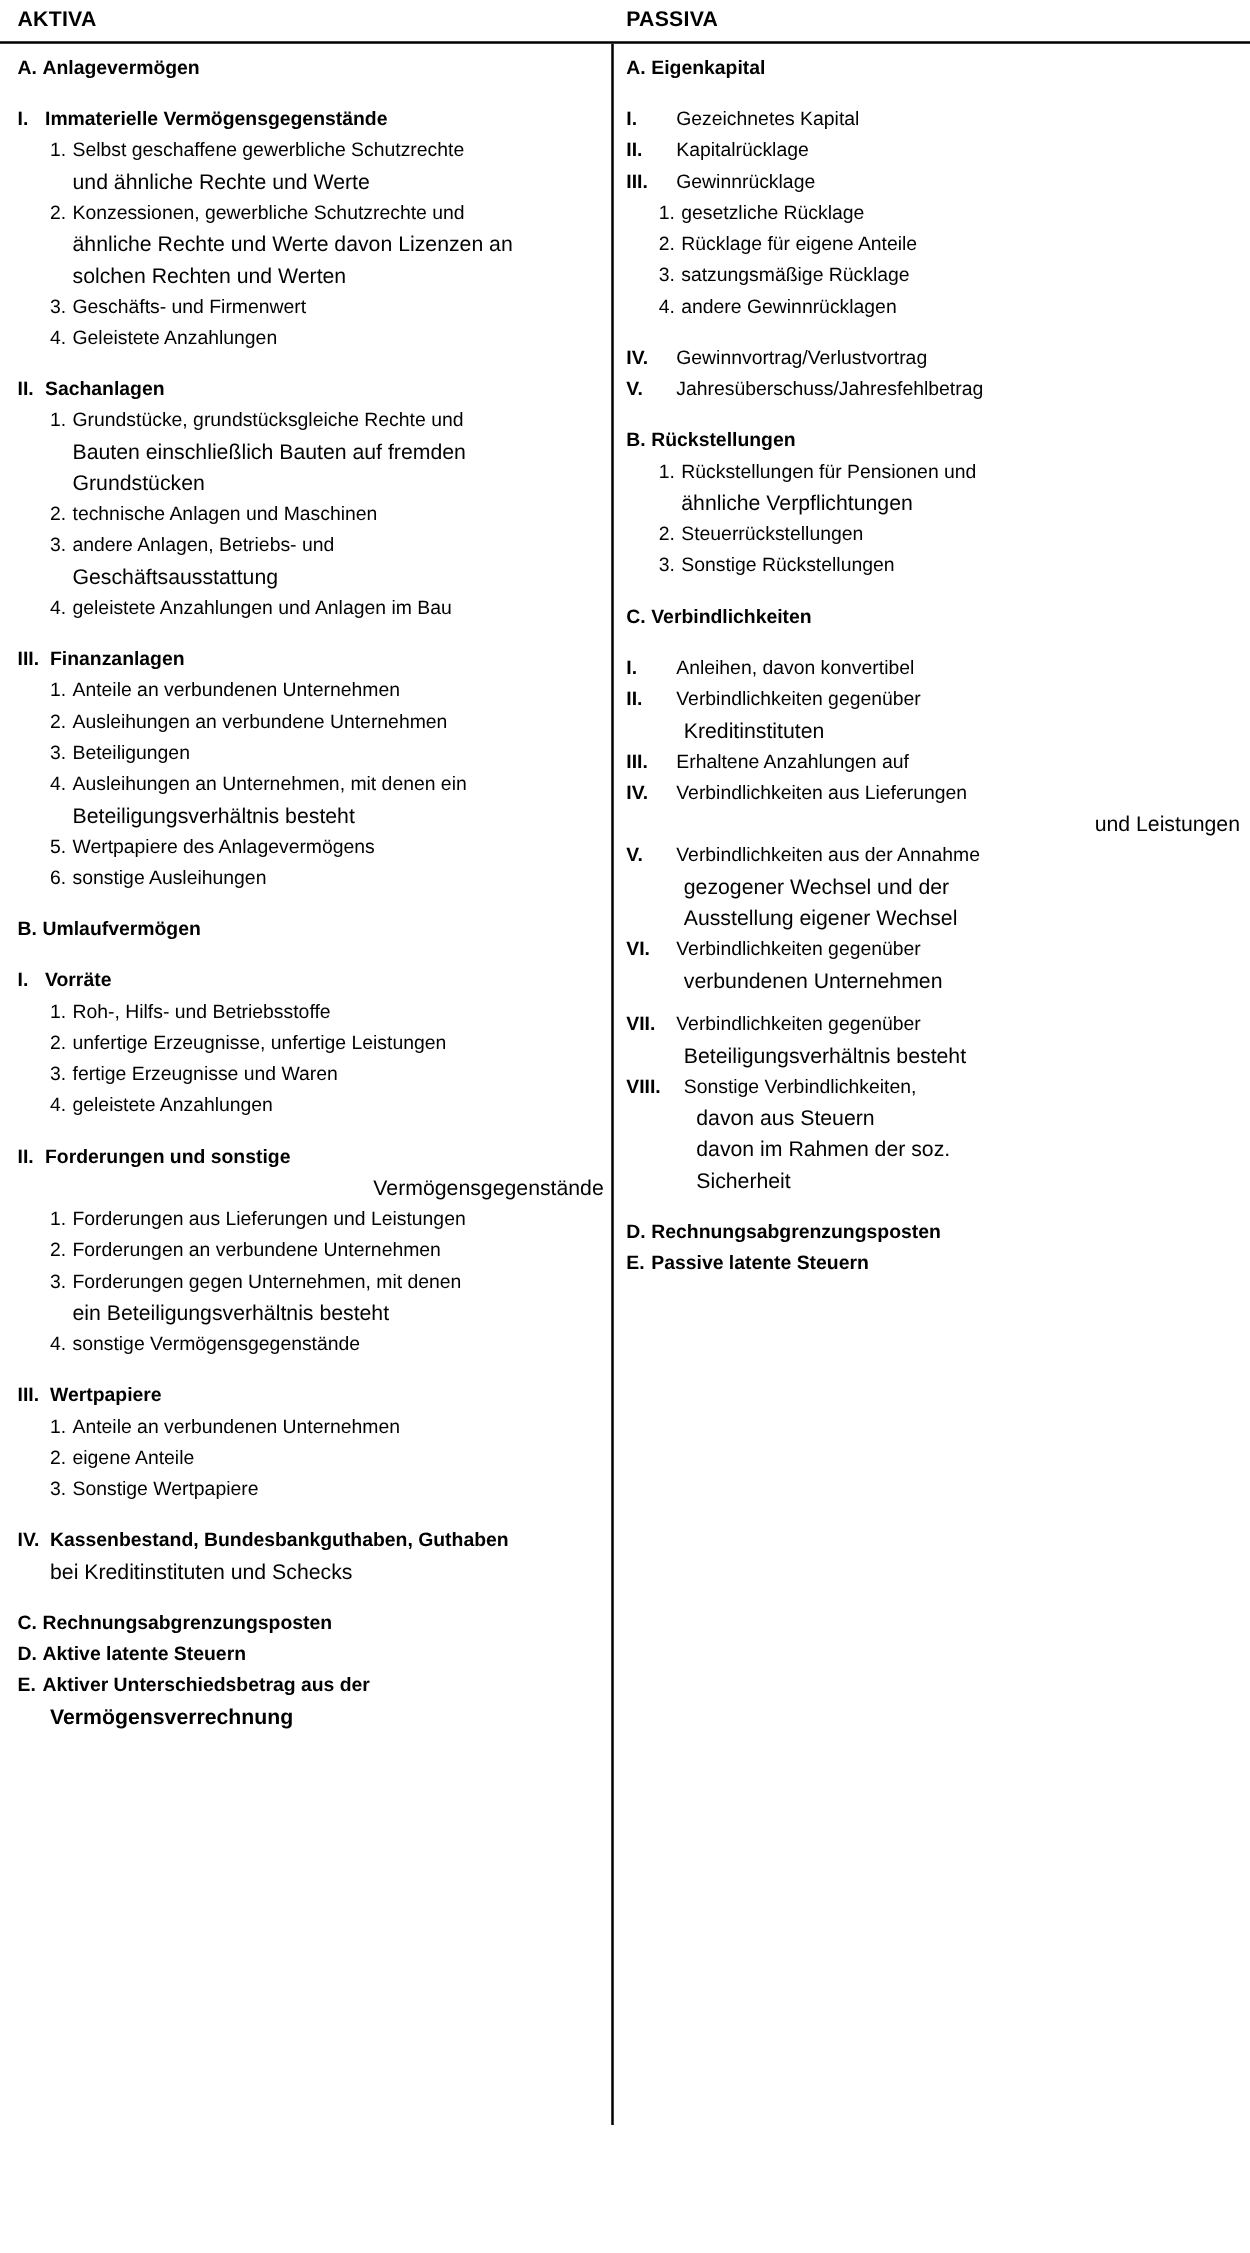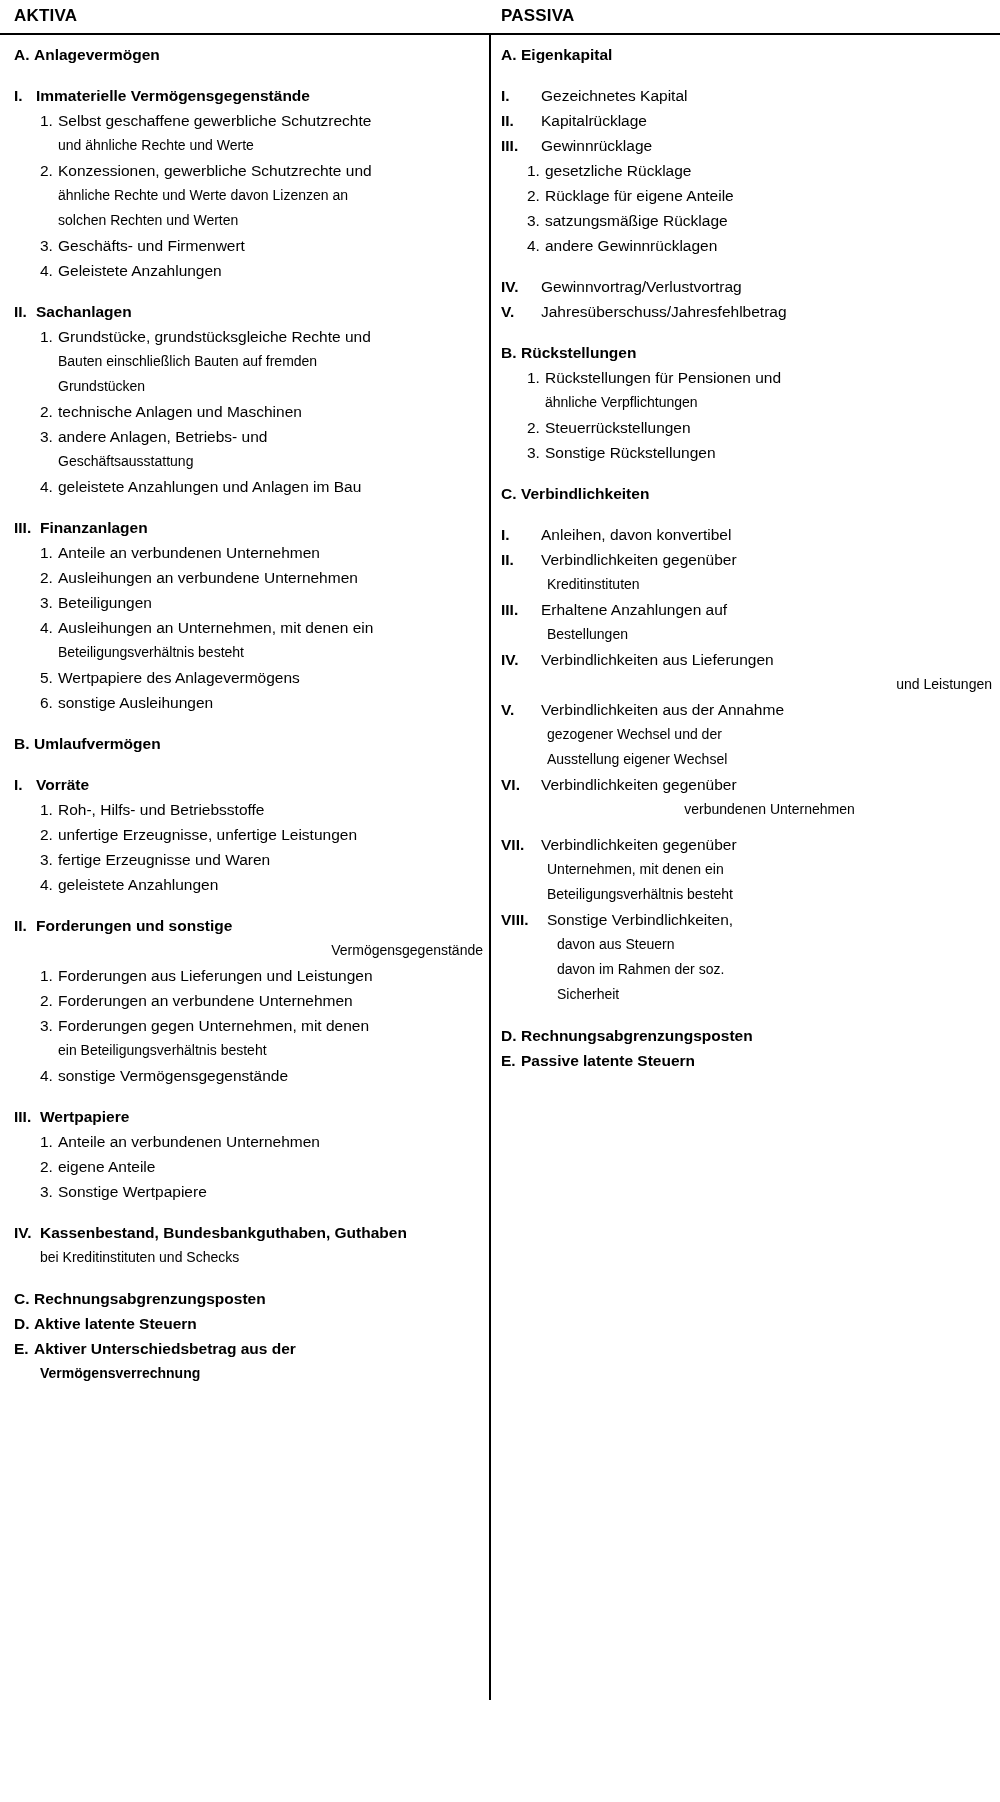--- a/index.html
+++ b/index.html
@@ -123,21 +123,21 @@
     padding-left: 26px;
   }
   .lvl-num .mark {
     flex: 0 0 auto;
     min-width: 18px;
   }
   .lvl-num .txt { flex: 1 1 auto; }
 
   
   .lvl-plain {
-    font-size: 14px;
+    font-size: 17px;
     line-height: 25px;
     padding-left: 44px;
   }
 
   .gap-sm { height: 10px; }
   .gap-md { height: 16px; }
 </style>
 </head>
 <body>
 
@@ -395,43 +395,41 @@
       </div>
       <div class="lvl-roman">
         <span class="mark">II.</span>
         <span class="txt">Verbindlichkeiten gegenüber</span>
       </div>
       <div class="lvl-plain" style="padding-left: 46px;">Kreditinstituten</div>
       <div class="lvl-roman wide">
         <span class="mark">III.</span>
         <span class="txt">Erhaltene Anzahlungen auf</span>
       </div>
-      <div class="lvl-plain" style="padding-left: 46px;">Bestellungen</div>
       <div class="lvl-roman wide">
         <span class="mark">IV.</span>
         <span class="txt">Verbindlichkeiten aus Lieferungen</span>
       </div>
       <div class="lvl-plain" style="padding-left: 46px; text-align: right;">und Leistungen</div>
       <div class="lvl-roman">
         <span class="mark">V.</span>
         <span class="txt">Verbindlichkeiten aus der Annahme</span>
       </div>
       <div class="lvl-plain" style="padding-left: 46px;">gezogener Wechsel und der</div>
       <div class="lvl-plain" style="padding-left: 46px;">Ausstellung eigener Wechsel</div>
       <div class="lvl-roman">
         <span class="mark">VI.</span>
         <span class="txt">Verbindlichkeiten gegenüber</span>
       </div>
-      <div class="lvl-plain" style="padding-left: 46px; text-align: center;">verbundenen Unternehmen</div>
+      <div class="lvl-plain" style="padding-left: 46px;">verbundenen Unternehmen</div>
       <div class="gap-sm"></div>
       <div class="lvl-roman">
         <span class="mark">VII.</span>
         <span class="txt">Verbindlichkeiten gegenüber</span>
       </div>
-      <div class="lvl-plain" style="padding-left: 46px;">Unternehmen, mit denen ein</div>
       <div class="lvl-plain" style="padding-left: 46px;">Beteiligungsverhältnis besteht</div>
       <div class="lvl-roman viii">
         <span class="mark">VIII.</span>
         <span class="txt">Sonstige Verbindlichkeiten,</span>
       </div>
       <div class="lvl-plain" style="padding-left: 56px;">davon aus Steuern</div>
       <div class="lvl-plain" style="padding-left: 56px;">davon im Rahmen der soz.</div>
       <div class="lvl-plain" style="padding-left: 56px;">Sicherheit</div>
       <div class="gap-md"></div>
       <div class="lvl-letter">

